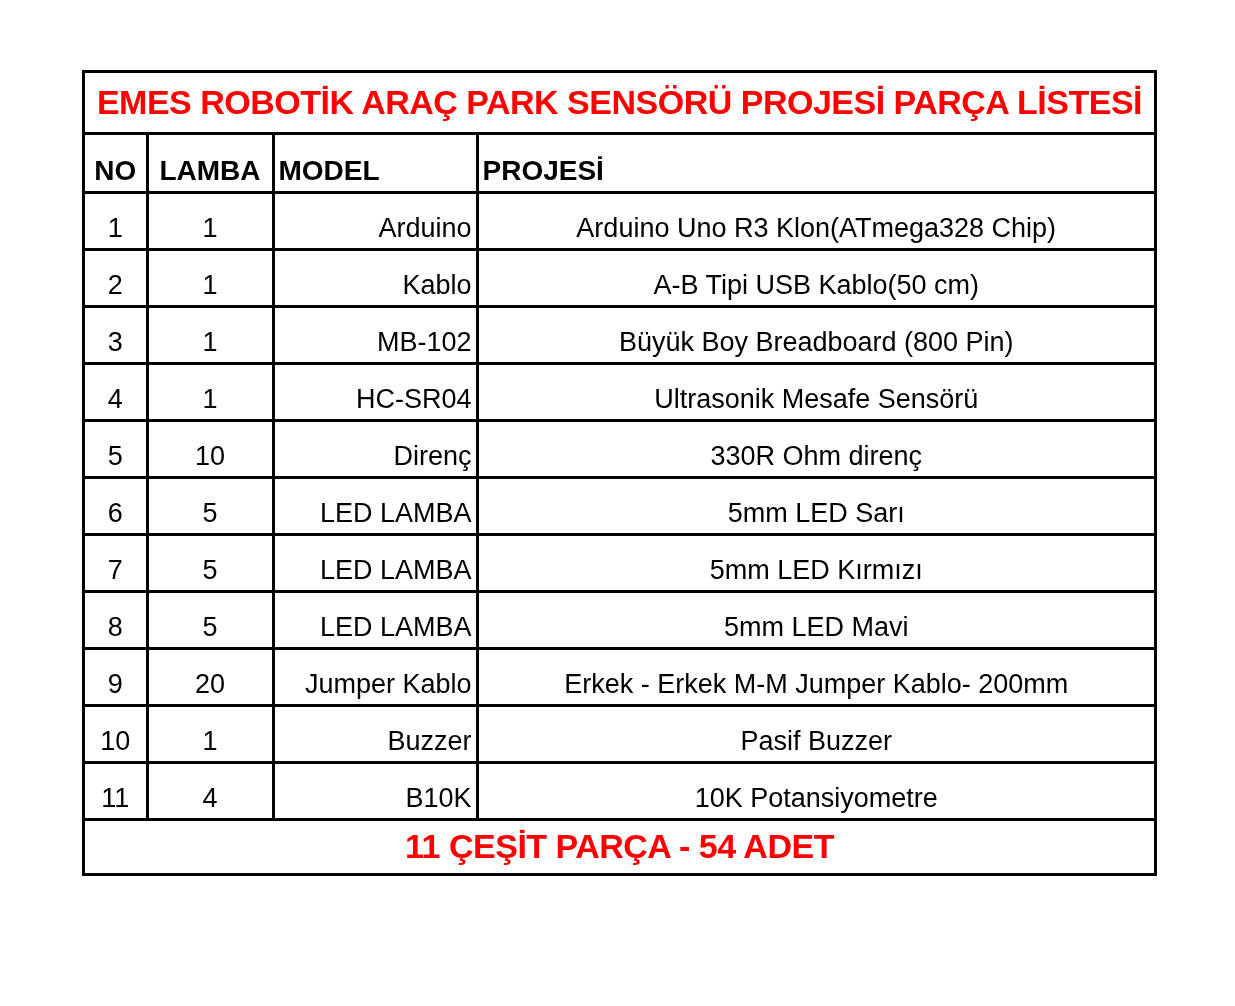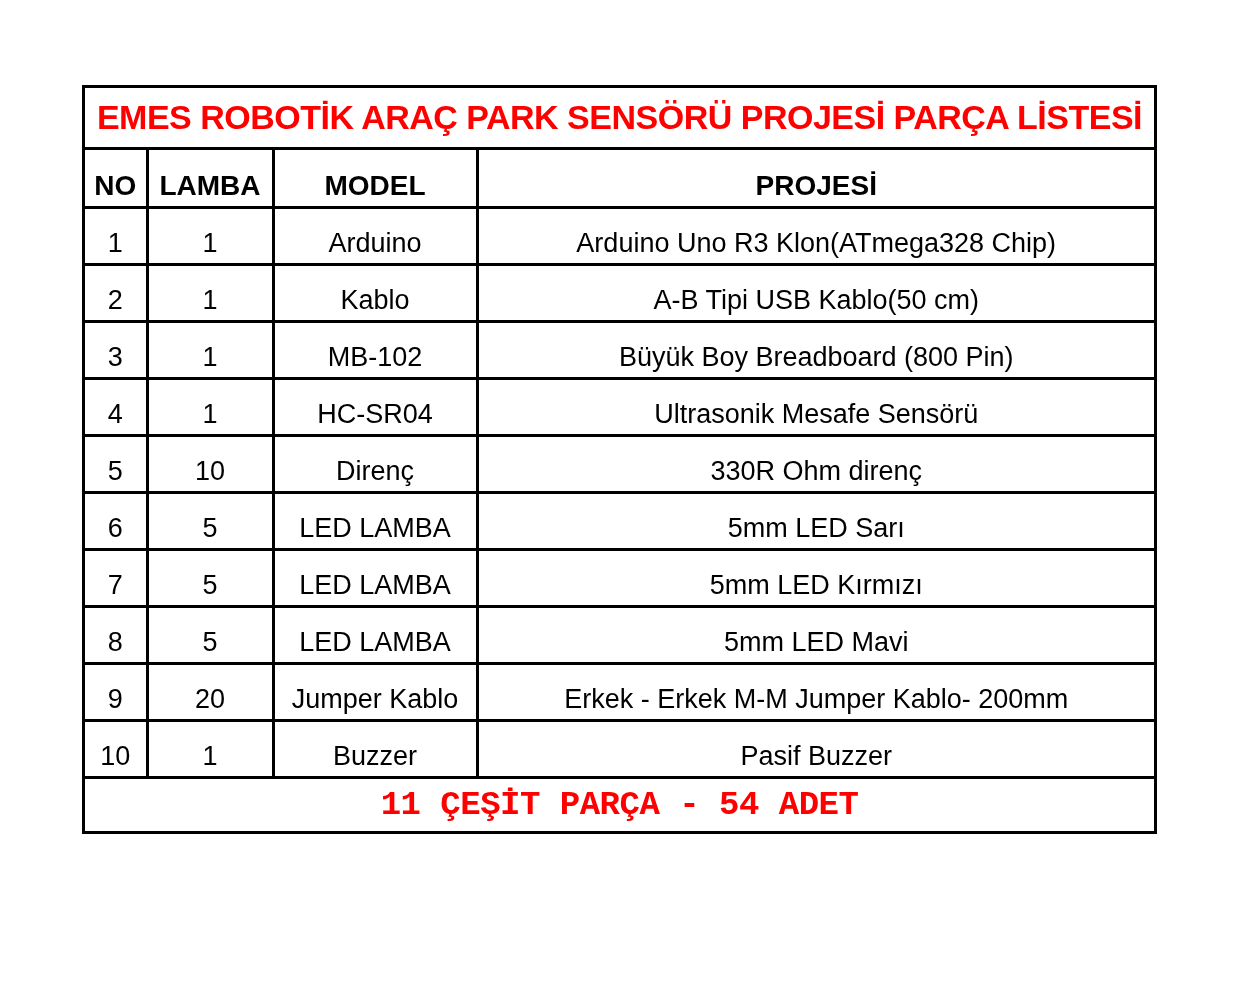--- a/index.html
+++ b/index.html
@@ -1,42 +1,42 @@
 <!DOCTYPE html>
 <html><head>
   <meta charset="utf-8">
   <style>
     html, body { margin: 0; padding: 0; background: #ffffff; }
     body { width: 1235px; height: 1006px; position: relative; overflow: hidden; }
     .sheet {
-      position: absolute; left: 82px; top: 85px; width: 1075px;
+      position: absolute; left: 82px; top: 70px; width: 1075px;
       border: 3px solid #000; box-sizing: border-box;
     }
     .title-row, .footer-row {
       height: 62px; display: flex; align-items: center; justify-content: center;
       font-family: "Liberation Sans Narrow", "Liberation Sans", sans-serif;
       font-weight: bold; color: #ff0000; font-size: 34px;
       letter-spacing: -0.5px;
     }
     .title-row { border-bottom: 3px solid #000; height: 59px; }
-    .footer-row { height: 52px; font-family: Liberation Mono, monospace; }
+    .footer-row { height: 52px; }
     table { border-collapse: collapse; width: 100%; table-layout: fixed; }
     td, th {
       border-right: 3px solid #000; border-bottom: 3px solid #000;
       height: 57px; padding: 0 4px; box-sizing: border-box;
       font-family: "Liberation Sans", sans-serif; font-size: 27px; color: #000;
       vertical-align: bottom; padding-bottom: 4px; white-space: nowrap; overflow: hidden;
     }
     th { font-weight: bold; text-align: center; font-size: 28px; }
     td:last-child, th:last-child { border-right: none; }
     .c-no { width: 62px; text-align: center; }
     .c-adet { width: 126px; text-align: center; }
-    .c-model { width: 204px; text-align: center; }
+    .c-model { width: 204px; text-align: right; }
     .c-desc { text-align: center; }
-    th.c-model, th.c-desc { text-align: center; }
+    th.c-model, th.c-desc { text-align: left; }
   </style>
 </head>
 <body>
 
 <div class="sheet">
   <div class="title-row">EMES ROBOTİK ARAÇ PARK SENSÖRÜ PROJESİ PARÇA LİSTESİ</div>
   <table>
     <thead>
       <tr>
         <th class="c-no">NO</th>
@@ -99,16 +99,22 @@
           <td class="c-adet">20</td>
           <td class="c-model">Jumper Kablo</td>
           <td class="c-desc">Erkek - Erkek M-M Jumper Kablo- 200mm</td>
         </tr>
         <tr>
           <td class="c-no">10</td>
           <td class="c-adet">1</td>
           <td class="c-model">Buzzer</td>
           <td class="c-desc">Pasif Buzzer</td>
         </tr>
+        <tr>
+          <td class="c-no">11</td>
+          <td class="c-adet">4</td>
+          <td class="c-model">B10K</td>
+          <td class="c-desc">10K Potansiyometre</td>
+        </tr>
       </tbody>
   </table>
   <div class="footer-row">11 ÇEŞİT PARÇA - 54 ADET</div>
 </div>
 
 </body></html>

